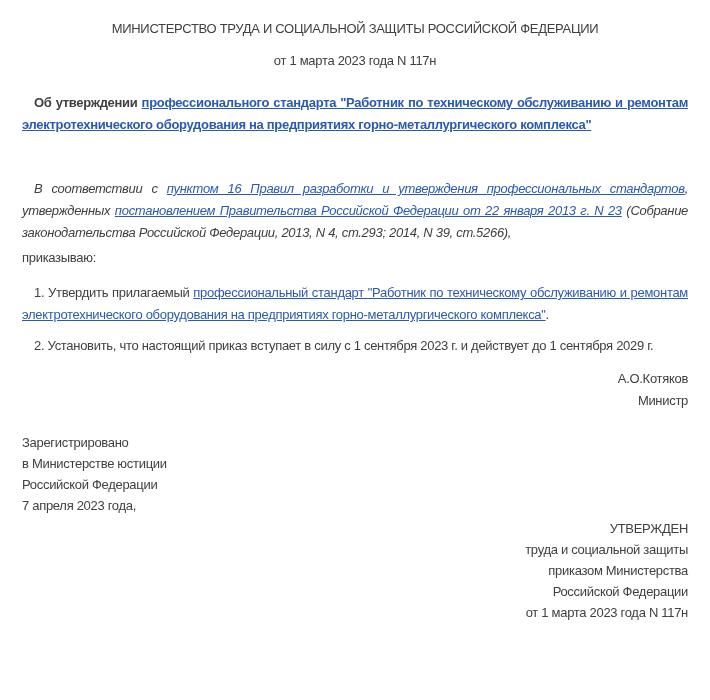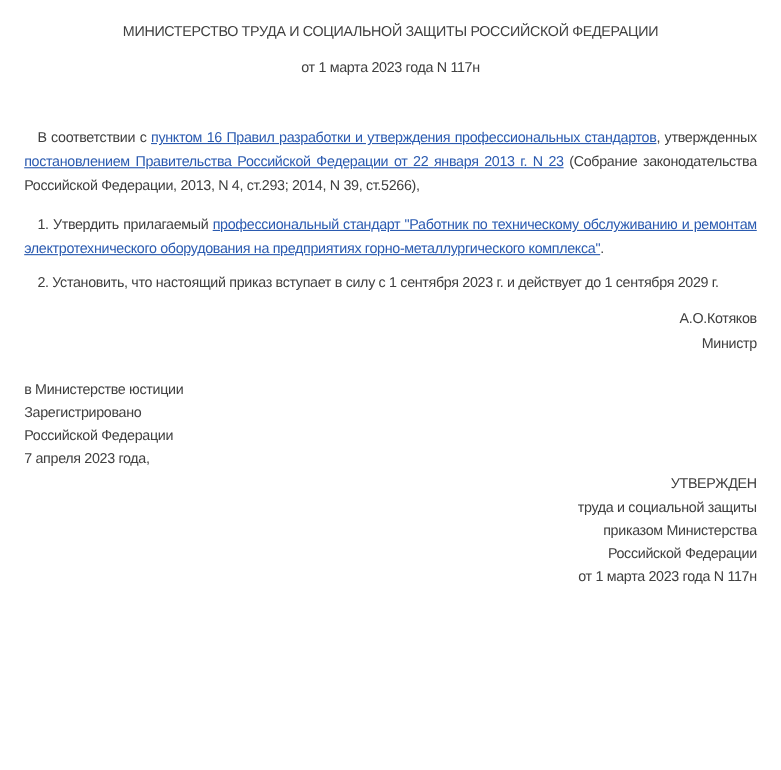--- a/index.html
+++ b/index.html
@@ -28,21 +28,21 @@
   .para {
     margin: 0;
     text-align: justify;
     text-indent: 12px;
     line-height: 22px;
   }
   .subject {
     margin-top: 20px;
     font-weight: bold;
   }
-  .p-intro   { margin-top: 42px; }
+  .p-intro   { margin-top: 42px; font-style: italic; }
   .p-prikaz  { margin-top: 3px; text-indent: 0; text-align: left; }
   .p-item1   { margin-top: 13px; }
   .p-item2   { margin-top: 9px; }
   .sig {
     margin-top: 11px;
     text-align: right;
     line-height: 22px;
   }
   .reg {
     margin-top: 20px;
@@ -62,36 +62,38 @@
   .doc-line { white-space: nowrap; }
 </style>
 </head>
 <body>
 
 <div class="doc">
 
   <div class="title">МИНИСТЕРСТВО ТРУДА И СОЦИАЛЬНОЙ ЗАЩИТЫ РОССИЙСКОЙ ФЕДЕРАЦИИ</div>
   <div class="title">от 1 марта 2023 года N 117н</div>
 
+  <p class="para subject"><span>Об утверждении </span><a class="doc-link" href="#">профессионального стандарта "Работник по техническому обслуживанию и ремонтам электротехнического оборудования на предприятиях горно-металлургического комплекса"</a></p>
 
   <p class="para p-intro"><span>В соответствии с </span><a class="doc-link" href="#">пунктом 16 Правил разработки и утверждения профессиональных стандартов</a><span>, утвержденных </span><a class="doc-link" href="#">постановлением Правительства Российской Федерации от 22 января 2013 г. N 23</a><span> (Собрание законодательства Российской Федерации, 2013, N 4, ст.293; 2014, N 39, ст.5266),</span></p>
 
+  <p class="para p-prikaz">приказываю:</p>
 
   <p class="para p-item1"><span>1. Утвердить прилагаемый </span><a class="doc-link" href="#">профессиональный стандарт "Работник по техническому обслуживанию и ремонтам электротехнического оборудования на предприятиях горно-металлургического комплекса"</a><span>.</span></p>
 
   <p class="para p-item2">2. Установить, что настоящий приказ вступает в силу с 1 сентября 2023 г. и действует до 1 сентября 2029 г.</p>
 
   <div class="sig">
     <div class="doc-line">А.О.Котяков</div>
     <div class="doc-line">Министр</div>
   </div>
 
   <div class="reg">
+    <div class="doc-line">Зарегистрировано</div>
     <div class="doc-line">в Министерстве юстиции</div>
-    <div class="doc-line">Зарегистрировано</div>
     <div class="doc-line">Российской Федерации</div>
     <div class="doc-line">7 апреля 2023 года,</div>
   </div>
 
   <div class="approval">
     <div class="doc-line">УТВЕРЖДЕН</div>
     <div class="doc-line">труда и социальной защиты</div>
     <div class="doc-line">приказом Министерства</div>
     <div class="doc-line">Российской Федерации</div>
     <div class="doc-line">от 1 марта 2023 года N 117н</div>

